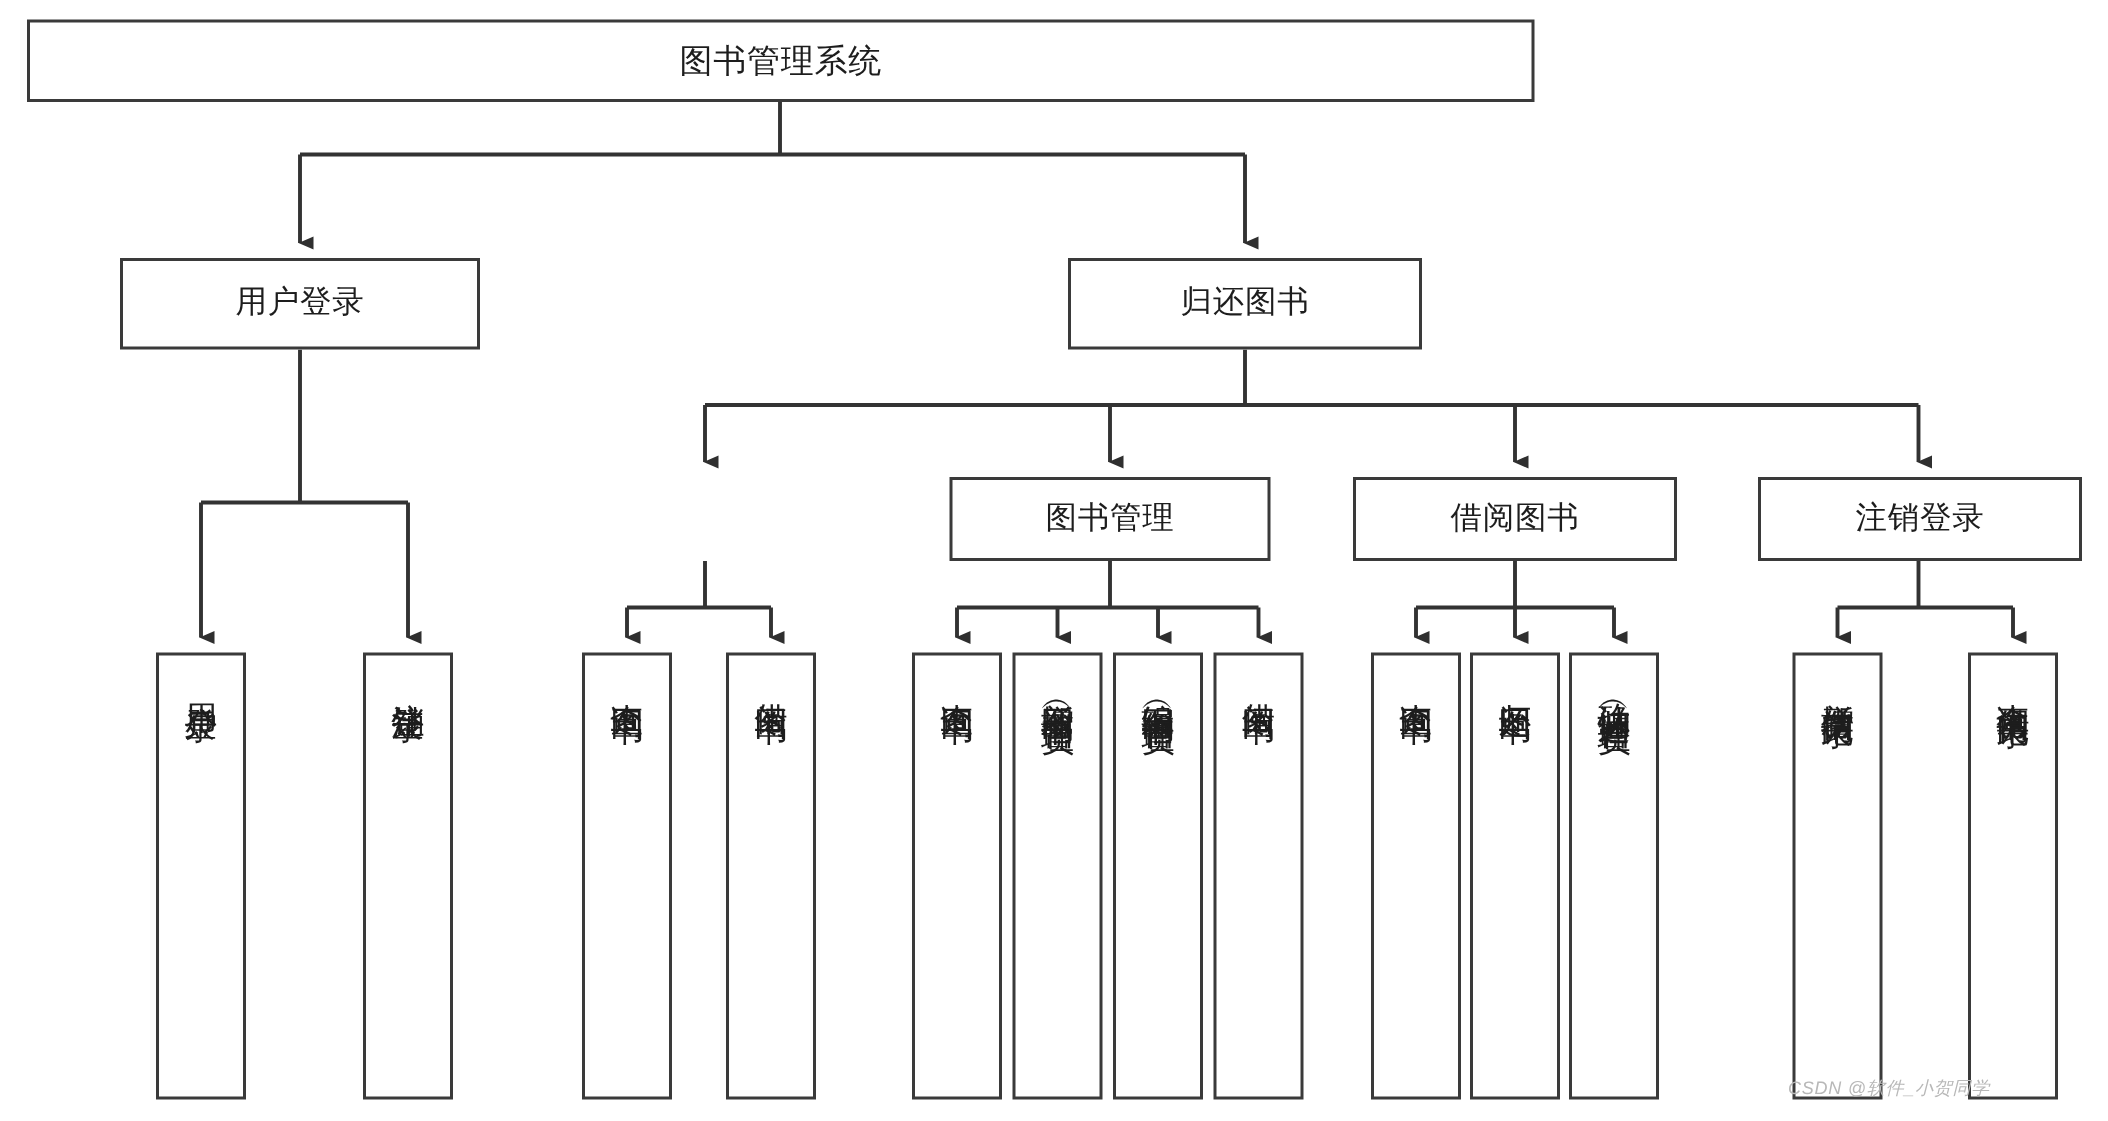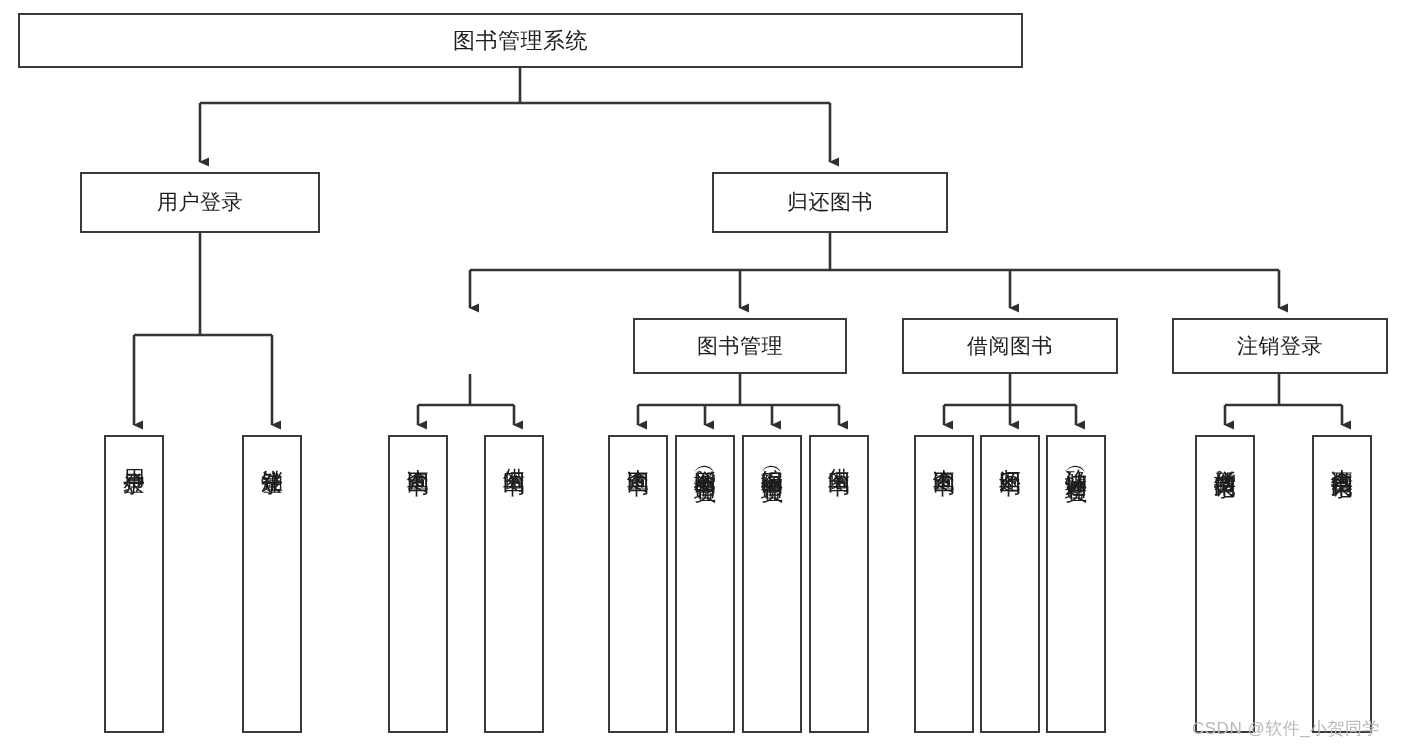--- a/index.html
+++ b/index.html
@@ -54,26 +54,27 @@
     writing-mode:vertical-rl;
     text-orientation:upright;
     font-size:22px;
     letter-spacing:2px;
     line-height:1;
   }
   .watermark{
     position:absolute;
     left:1192px;
     top:717px;
-    font-size:17px;
+    font-size:12px;
     color:#b8b8b8;
     letter-spacing:0.5px;
     z-index:6;
     white-space:nowrap;
     font-family:"Liberation Sans","DejaVu Sans",sans-serif;
+    font-style:italic;
   }
 </style>
 </head>
 <body>
 
 <div id="canvas">
 
   <svg id="wires" viewBox="0 0 1405 747">
     <defs>
       <marker id="arw" markerWidth="11" markerHeight="11" refX="5" refY="9" orient="auto" markerUnits="userSpaceOnUse">

